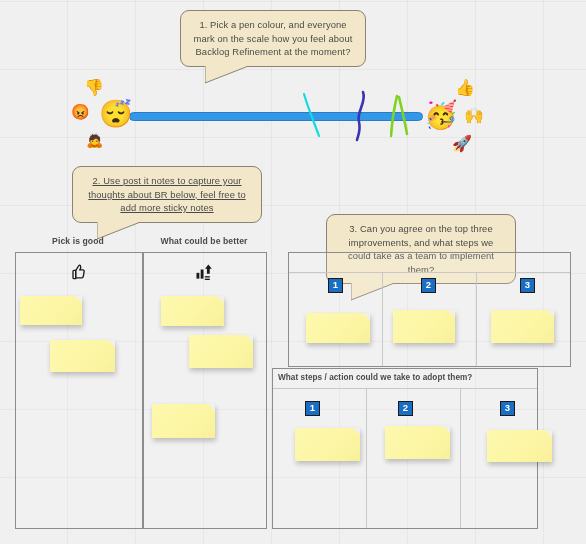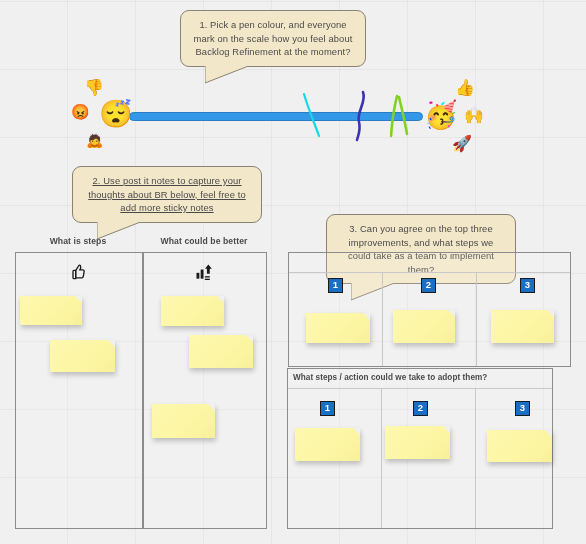--- a/index.html
+++ b/index.html
@@ -113,21 +113,21 @@
   #icon-better { left: 141px; width: 126px; }
 
   
   .panel {
     position: absolute;
     border: 1.5px solid #8c8c8c;
     box-sizing: border-box;
     background: rgba(255,255,255,0.12);
   }
   #panel-top { left: 288px; top: 252px; width: 283px; height: 115px; }
-  #panel-bottom { left: 287px; top: 368px; width: 266px; height: 161px; }
+  #panel-bottom { left: 272px; top: 368px; width: 266px; height: 161px; }
 
   .panel-title {
     position: absolute;
     left: 5px;
     top: 4px;
     font-size: 8.2px;
     font-weight: bold;
     color: #4a4a4a;
     letter-spacing: 0.05px;
   }
@@ -226,21 +226,21 @@
   <div class="callout" id="callout-3">
     <span>3. Can you agree on the top three improvements, and what steps we could take as a team to implement them?</span>
     <div class="tail-wrap">
       <svg width="64" height="20" viewBox="0 0 64 20">
         <path d="M0 0 L0 18 L46 0 Z" fill="#f2e8c9" stroke="#8a8273" stroke-width="1"></path>
         <path d="M-1 0 L48 0" stroke="#f2e8c9" stroke-width="2"></path>
       </svg>
     </div>
   </div>
 
-  <div class="col-header" id="hdr-good">What is steps</div>
+  <div class="col-header" id="hdr-good">Pick is good</div>
   <div class="col-header" id="hdr-better">What could be better</div>
 
   <div id="left-box">
     <div id="left-divider"></div>
   </div>
 
   <div class="col-icon" id="icon-good">
     <svg width="20" height="20" viewBox="0 0 24 24" fill="none" stroke="#1a1a1a" stroke-width="1.6">
       <path d="M7 10h2.2V20H7a1 1 0 0 1-1-1v-8a1 1 0 0 1 1-1z"></path>
       <path d="M9.2 10.4 13 4.2c.4-.7 1.5-.6 1.8.2l.3 1c.3 1 .2 2-.3 2.9l-.6 1.1h3.6c1 0 1.8.9 1.6 1.9l-1.1 6.3c-.15.9-.9 1.5-1.8 1.5H9.2z"></path>

